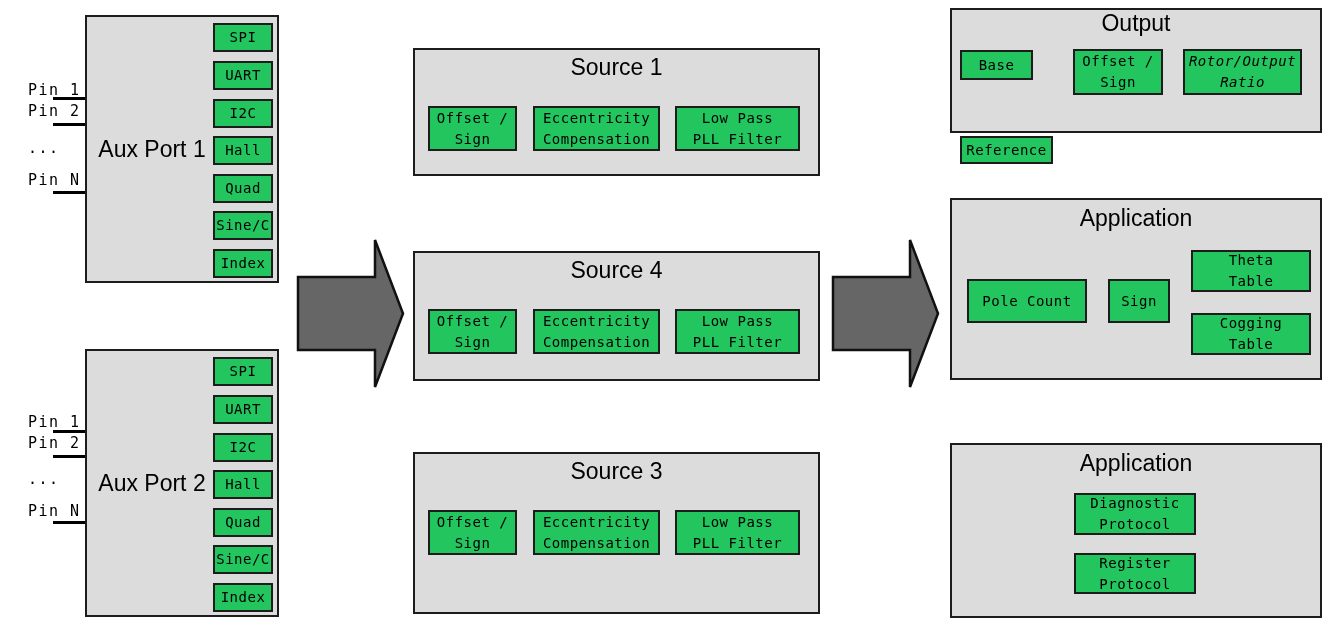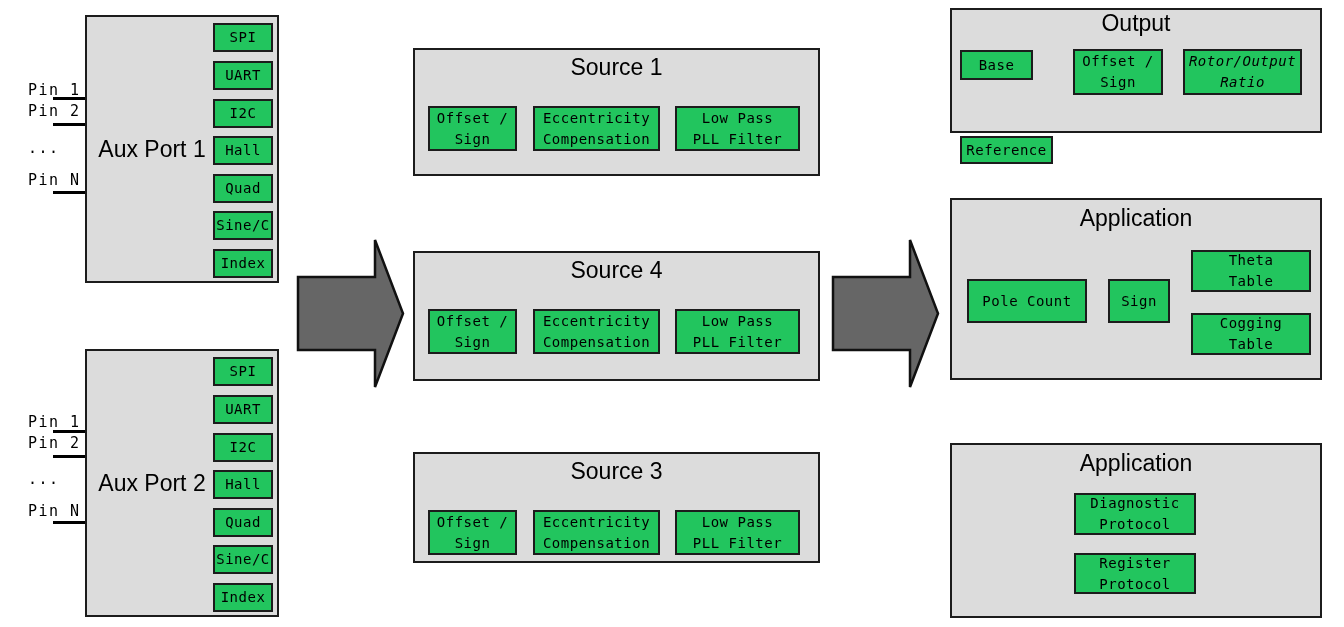--- a/index.html
+++ b/index.html
@@ -91,21 +91,21 @@
   <div class="block" style="left:413px; top:251px; width:407px; height:130px;">
     <div class="block-title title-full src-title">Source 4</div>
     <div class="mbox src-m" style="left:13px;  width:89px;">Offset /
 Sign</div>
     <div class="mbox src-m" style="left:118px; width:127px;">Eccentricity
 Compensation</div>
     <div class="mbox src-m" style="left:260px; width:125px;">Low Pass
 PLL Filter</div>
   </div>
 
-  <div class="block" style="left:413px; top:452px; width:407px; height:111px;">
+  <div class="block" style="left:413px; top:452px; width:407px; height:162px;">
     <div class="block-title title-full src-title">Source 3</div>
     <div class="mbox src-m" style="left:13px;  width:89px;">Offset /
 Sign</div>
     <div class="mbox src-m" style="left:118px; width:127px;">Eccentricity
 Compensation</div>
     <div class="mbox src-m" style="left:260px; width:125px;">Low Pass
 PLL Filter</div>
   </div>
 
   <div class="block" style="left:950px; top:8px; width:372px; height:125px;">

